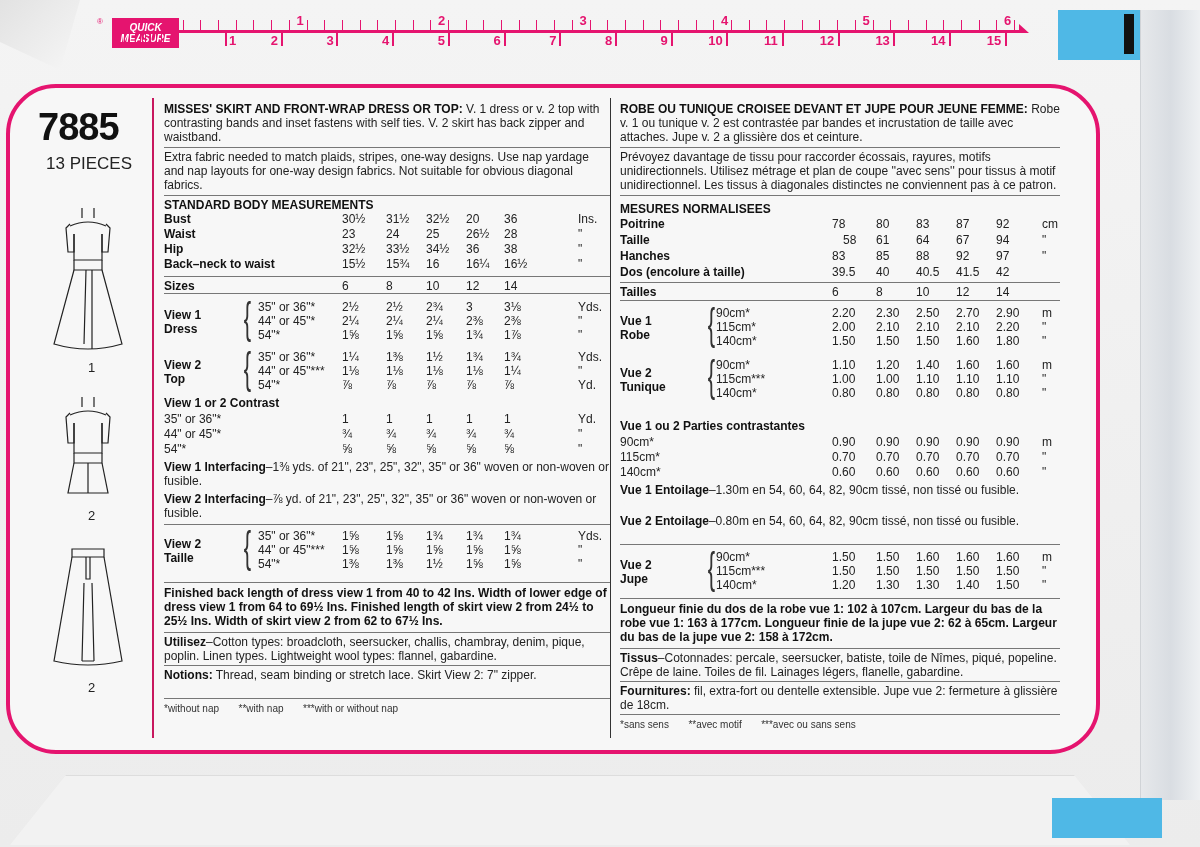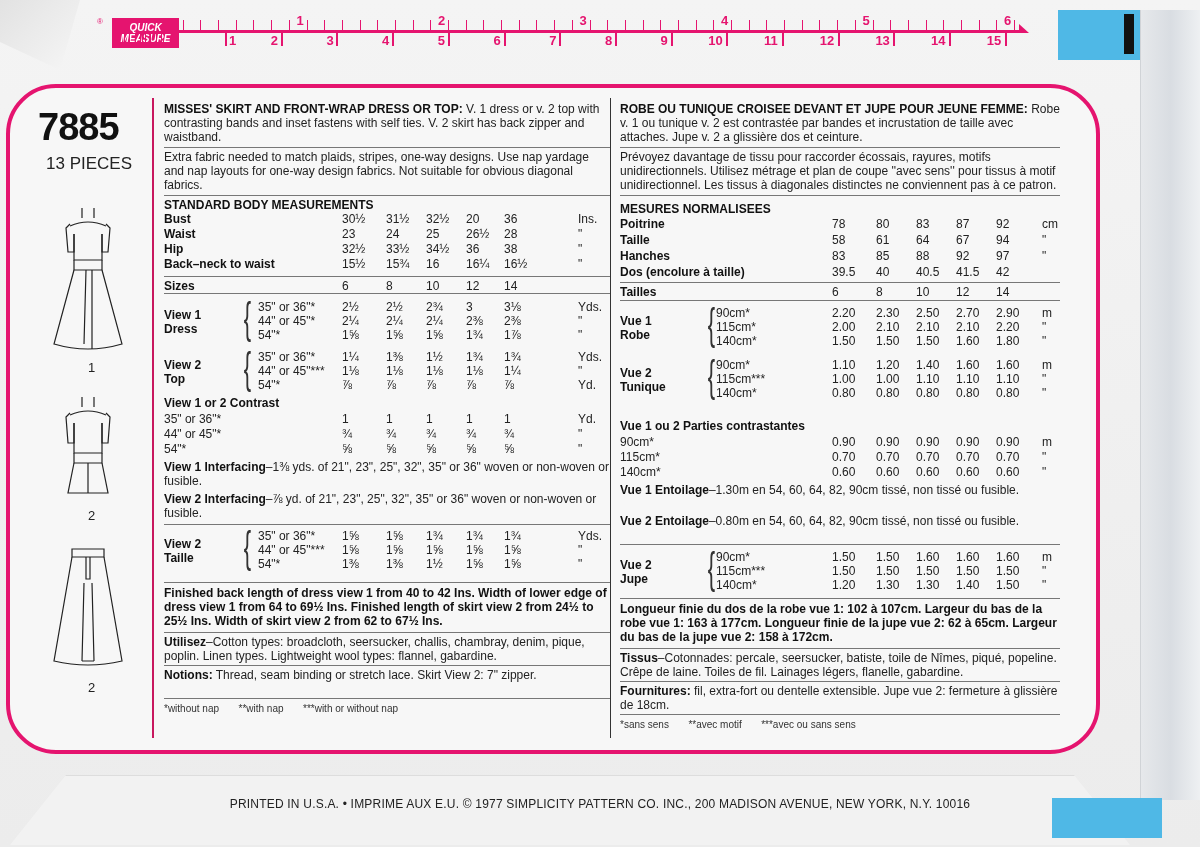--- a/index.html
+++ b/index.html
@@ -477,21 +477,21 @@
             <span class="b" style="left: 0px;">Poitrine</span>
             <span style="left: 212px;">78</span>
             <span style="left: 256px;">80</span>
             <span style="left: 296px;">83</span>
             <span style="left: 336px;">87</span>
             <span style="left: 376px;">92</span>
             <span style="left: 422px;">cm</span>
           </div>
           <div class="tbl-row" style="top: 145px;">
             <span class="b" style="left: 0px;">Taille</span>
-            <span style="left: 212px; text-align: right;">58</span>
+            <span style="left: 223px; text-align: right;">58</span>
             <span style="left: 256px;">61</span>
             <span style="left: 296px;">64</span>
             <span style="left: 336px;">67</span>
             <span style="left: 376px;">94</span>
             <span style="left: 422px;">"</span>
           </div>
           <div class="tbl-row" style="top: 161px;">
             <span class="b" style="left: 0px;">Hanches</span>
             <span style="left: 212px;">83</span>
             <span style="left: 256px;">85</span>
@@ -666,14 +666,13 @@
       </div>
       <div class="rule" style="top:626px"></div>
       <div class="blk footnotes" style="top:630px">
         <span>*sans sens</span>&nbsp;&nbsp;&nbsp;&nbsp;&nbsp;&nbsp;
         <span>**avec motif</span>&nbsp;&nbsp;&nbsp;&nbsp;&nbsp;&nbsp;
         <span>***avec ou sans sens</span>
       </div>
     </div>
   </div>
 
-  <div class="footer" style="top:797px">PRINTED IN U.S.A. • IMPRIME AUX E.U.   © 1977 SIMPLICITY PATTERN CO. INC., 200 MADISON AVENUE, NEW YORK, N.Y. 10016</div>
 </div>
 
 </body></html>

